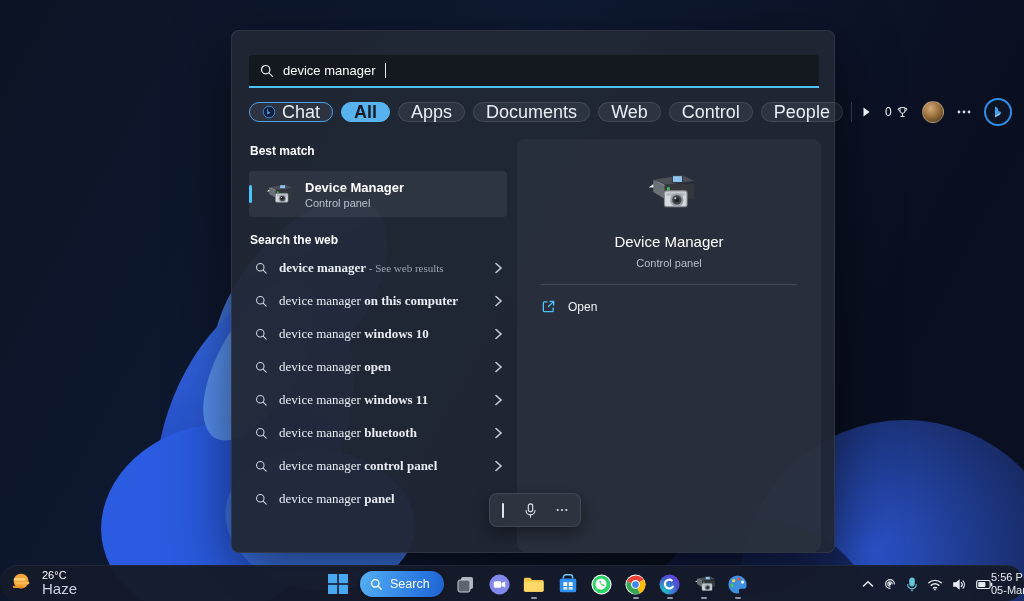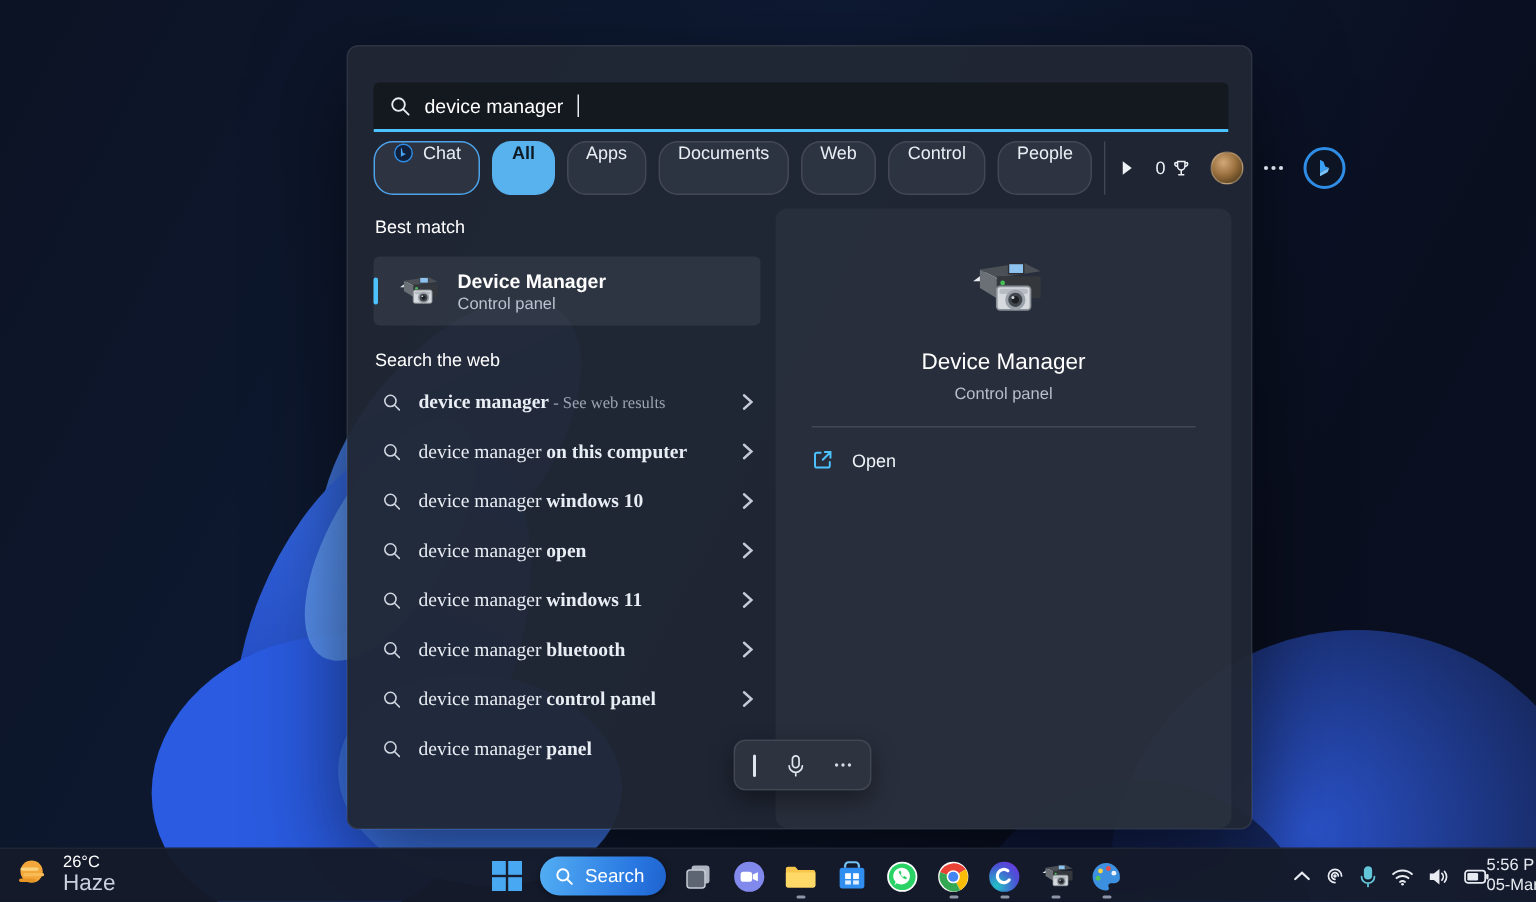--- a/index.html
+++ b/index.html
@@ -30,43 +30,43 @@
     display:flex; align-items:center; padding:0 11px; gap:9px;
   }
   .searchbox .q { color:#ffffff; font-size:13px; }
   .caret { width:1.5px; height:15px; background:#e8ecf2; }
 
   .filter-row {
     position:absolute; left:17px; top:68px; width:571px; height:26px;
     display:flex; align-items:center; gap:8px;
   }
   .pill {
-    height:36px; padding:0 12px; border-radius:13px;
+    height:20px; padding:0 12px; border-radius:13px;
     background:rgba(255,255,255,0.065); border:1px solid rgba(255,255,255,0.10);
-    color:#e9eef5; font-size:12px; display:inline-flex; align-items:flex-start; gap:6px;
+    color:#e9eef5; font-size:18px; display:inline-flex; align-items:center; gap:6px;
     white-space:nowrap; cursor:default;
   }
   .pill.active { background:#58b2ee; border-color:#58b2ee; color:#0e1b26; font-weight:bold; }
   .pill.chat   { border:1px solid #4da2e8; }
   .pill.partial{ width:12px; padding:0; border-radius:13px 0 0 13px; border-right:none; }
   .right-group { margin-left:auto; display:flex; align-items:center; gap:13px; }
   .rewards { display:flex; align-items:center; gap:4px; color:#eef2f7; font-size:12px; }
   .avatar {
     width:22px; height:22px; border-radius:50%;
     background:radial-gradient(circle at 38% 32%, #d3a878 0%, #9a713f 45%, #5d431f 80%, #3c2c16 100%);
     border:1px solid rgba(255,255,255,0.25);
   }
   .bing-circle {
     width:28px; height:28px; border-radius:50%;
     border:2px solid #2f8de6; background:#0d1524;
     display:flex; align-items:center; justify-content:center;
   }
 
   
-  .sec-header { position:absolute; left:18px; color:#ffffff; font-size:12px; font-weight:normal; }
+  .sec-header { position:absolute; left:18px; color:#ffffff; font-size:12px; font-weight:bold; }
   .bm-row {
     position:absolute; left:17px; top:140px; width:258px; height:46px;
     background:rgba(255,255,255,0.07); border-radius:4px;
     display:flex; align-items:center; gap:12px; padding:0 12px 0 14px;
   }
   .bm-accent { position:absolute; left:0; top:14px; width:3px; height:18px; border-radius:2px; background:#4cc2ff; }
   .bm-text .t { color:#ffffff; font-size:13px; font-weight:bold; }
   .bm-text .s { color:#b9c2cf; font-size:11px; margin-top:2px; }
 
   .suggestions { position:absolute; left:17px; top:222px; width:262px; }
@@ -95,21 +95,21 @@
     position:absolute; left:489px; top:493px; width:92px; height:34px;
     background:#2d3440; border:1px solid rgba(255,255,255,0.10);
     border-radius:8px; box-shadow:0 6px 16px rgba(0,0,0,.4);
     display:flex; align-items:center; justify-content:space-between; padding:0 12px;
   }
   .ibeam { width:2px; height:15px; background:#dfe5ec; border-radius:1px; }
 
   
   .taskbar {
     position:absolute; left:0; top:565px; width:1024px; height:36px;
-    background:rgba(21,27,42,0.97); border-top:1px solid rgba(255,255,255,0.05);
+    background:rgba(21,27,42,0.97); border-top:1px solid rgba(255,255,255,0.05);border-radius:18px;
   }
   .weather { position:absolute; left:9px; top:3px; display:flex; align-items:center; gap:7px; }
   .weather .wt { color:#ffffff; font-size:11px; line-height:13px; }
   .weather .wc { color:#c9d1de; font-size:15px; line-height:13px; }
   .tb-apps { position:absolute; left:326px; top:0; height:36px; display:flex; align-items:center; gap:10px; }
   .tb-btn { position:relative; width:24px; height:30px; display:flex; align-items:center; justify-content:center; border-radius:4px; }
   .tb-btn .dot { position:absolute; bottom:0px; left:50%; transform:translateX(-50%); width:6px; height:2.5px; border-radius:2px; background:#8d96a8; }
   .search-pill-tb {
     height:26px; padding:0 14px 0 10px; border-radius:14px;
     background:linear-gradient(100deg,#53aef3 0%,#2a79e2 70%,#1f63cf 100%);

